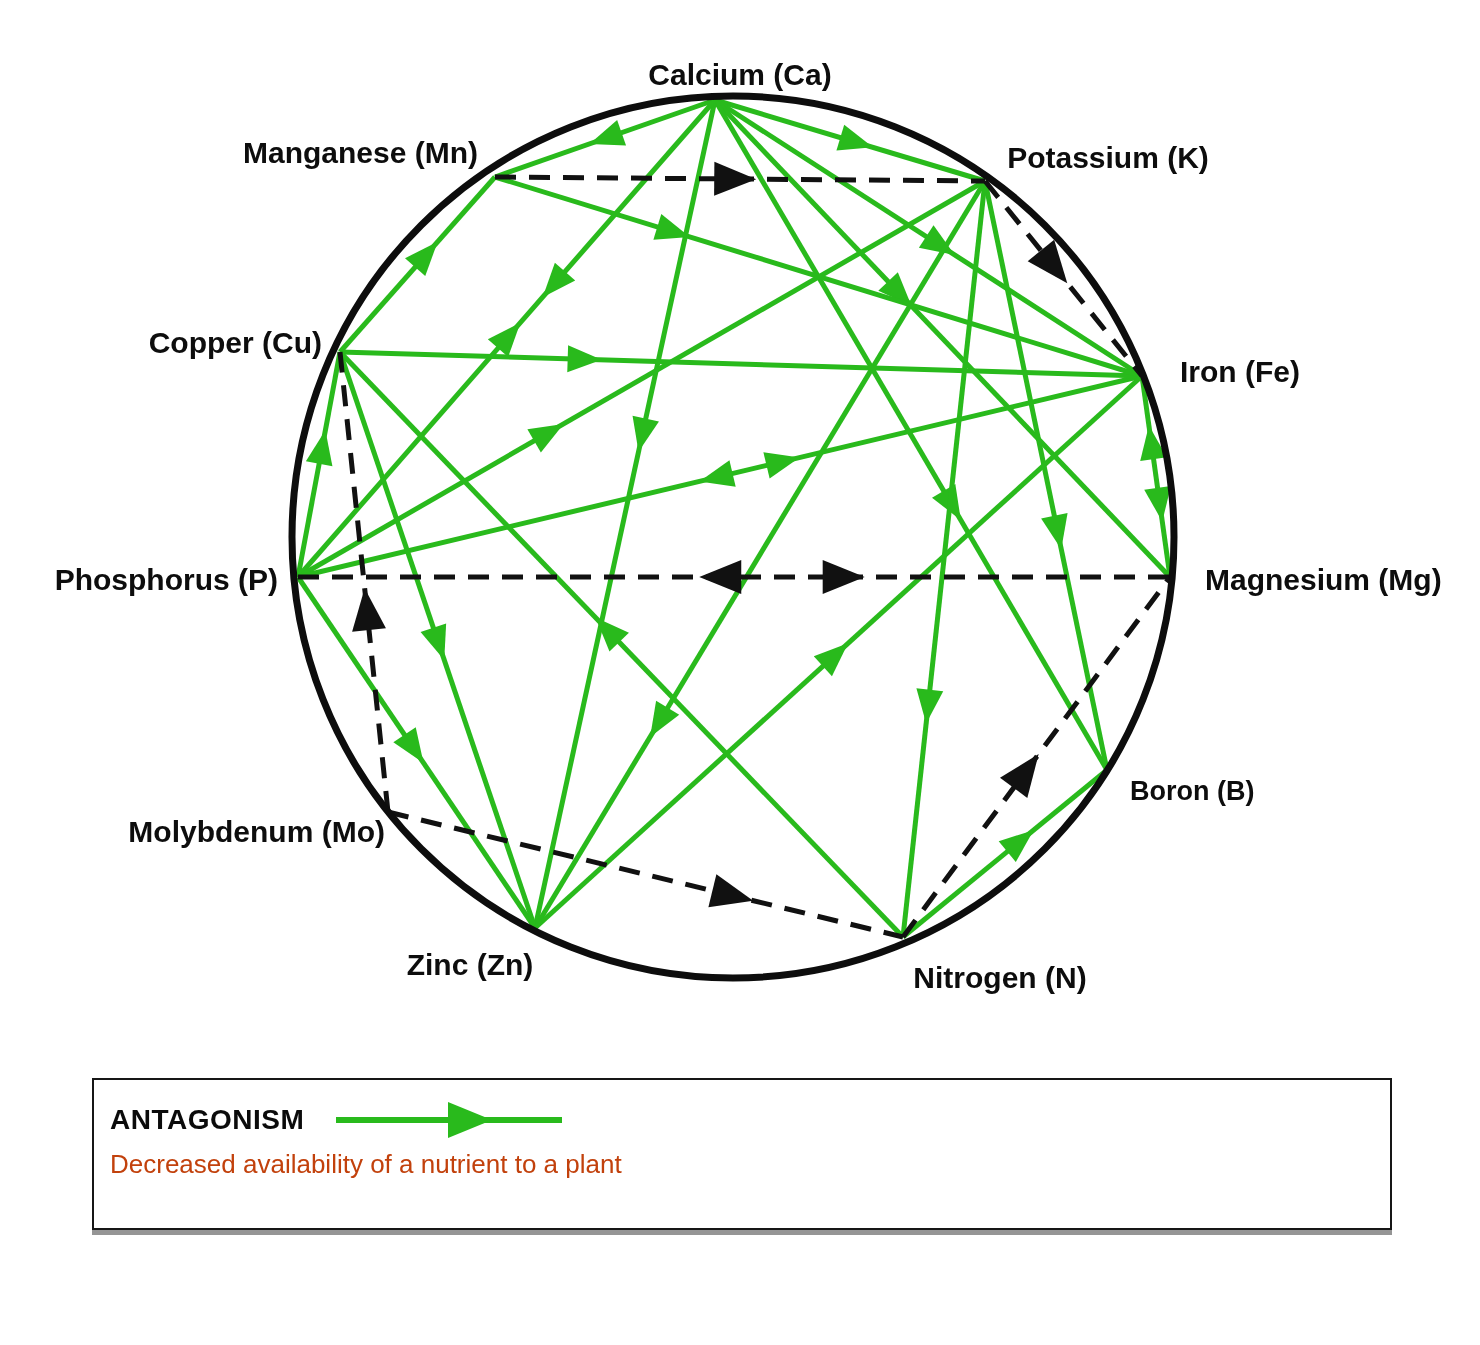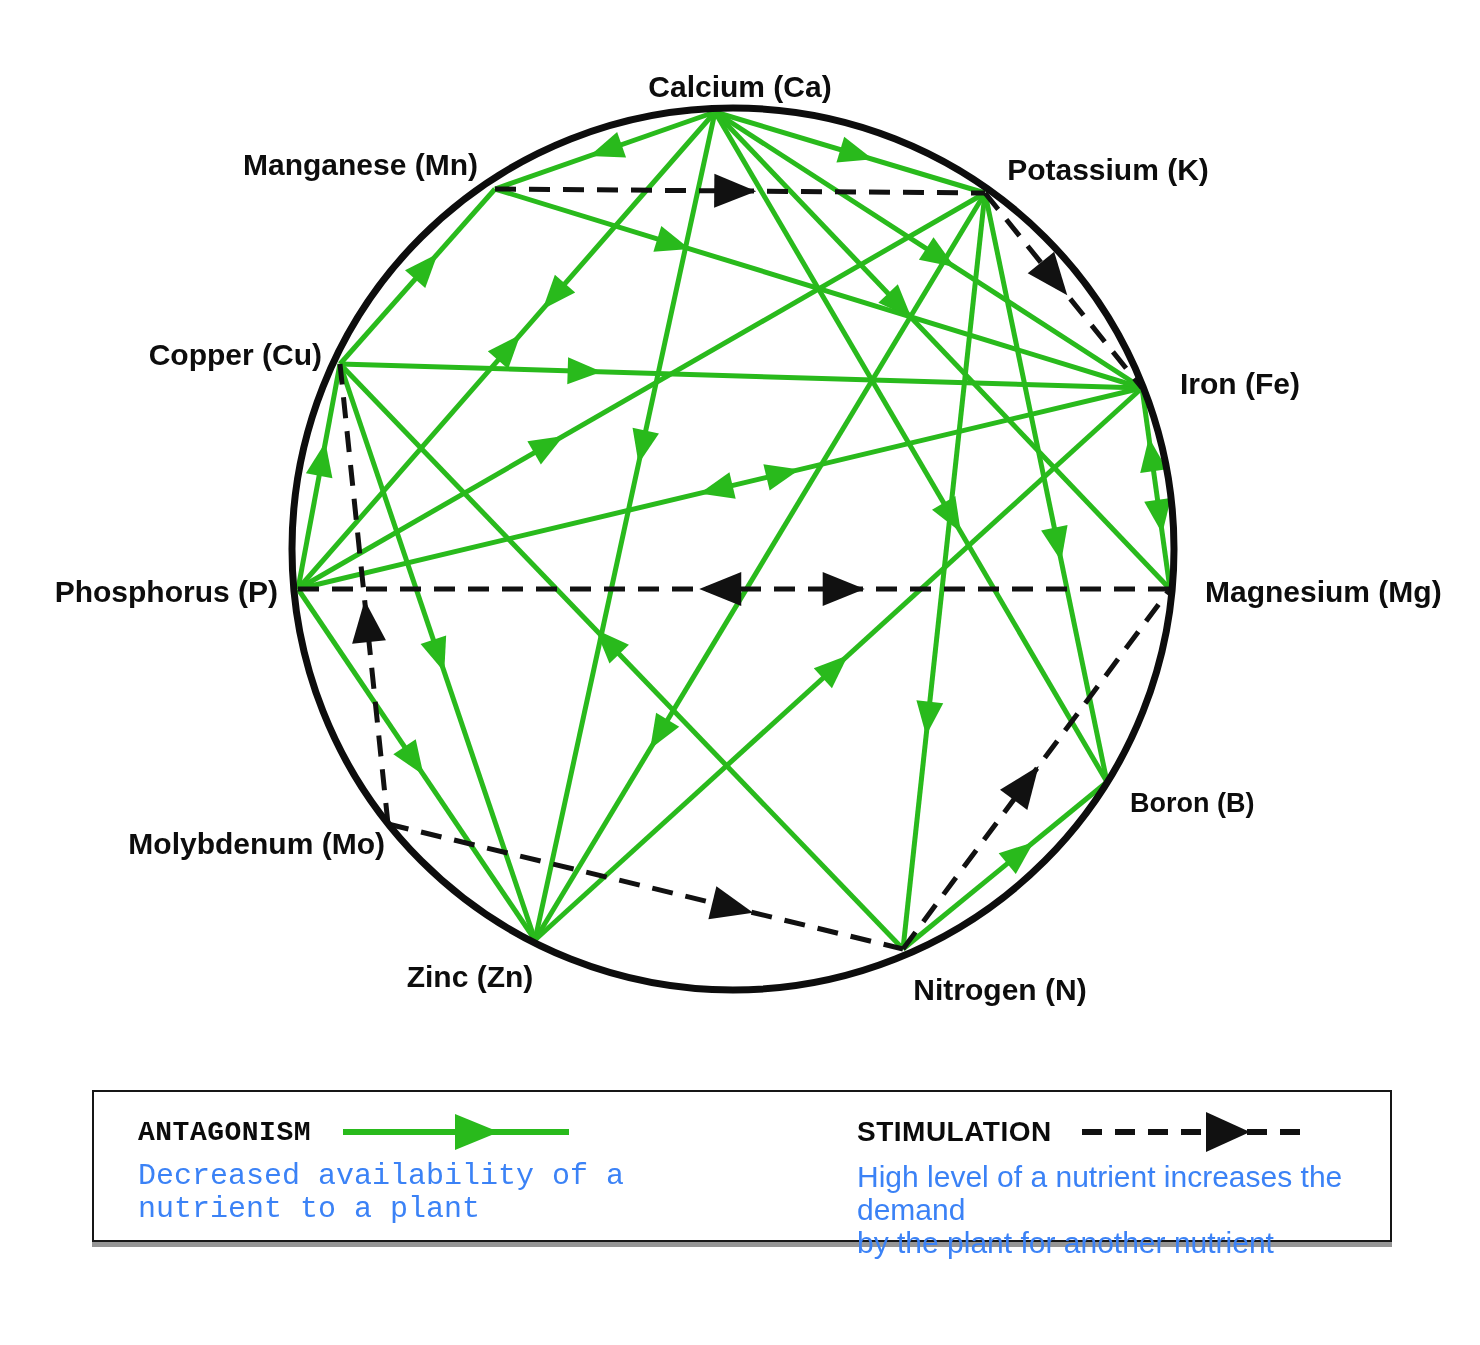--- a/index.html
+++ b/index.html
@@ -1,29 +1,29 @@
 <!DOCTYPE html>
 <html><head>
 <meta charset="utf-8">
 <style>
   html,body{margin:0;padding:0;background:#ffffff;}
   body{font-family:"Liberation Sans",sans-serif;}
-  #stage{position:relative;width:1480px;height:1261px;background:#fff;overflow:hidden;margin-top:12px;}
+  #stage{position:relative;width:1480px;height:1261px;background:#fff;overflow:hidden;}
   #chart-svg{position:absolute;left:0;top:0;}
   .node-label{font-weight:bold;fill:#0d0d0d;}
   
   #legend{position:absolute;left:92px;top:1078px;width:1296px;height:148px;
           background:#fff;border:2px solid #161616;box-shadow:0 5px 0 rgba(130,130,130,.85);}
   .leg-col{position:absolute;top:18px;}
-  #leg-antagonism{left:44px;width:640px;font-family:Liberation Mono, monospace;}
+  #leg-antagonism{left:16px;width:640px;}
   #leg-stimulation{left:763px;width:520px;}
   .leg-titlerow{display:flex;align-items:center;height:44px;}
   .leg-title{font-size:28px;font-weight:bold;color:#0b0b0b;letter-spacing:.5px;}
   .leg-arrow{margin-left:26px;}
-  .leg-desc{font-size:30px;color:#3b82f6;line-height:33px;margin-top:6px;}
+  .leg-desc{font-size:26px;color:#c2410c;line-height:33px;margin-top:6px;}
 </style>
 </head>
 <body>
 
 <div id="stage">
   <svg id="chart-svg" width="1480" height="1345" viewBox="0 0 1480 1345" xmlns="http://www.w3.org/2000/svg">
     <g id="g-edges">
         <line x1="715" y1="100" x2="495" y2="177" stroke="#29BA1C" stroke-width="5"></line>
         <polygon points="589.5034658478044,143.9237869532685 617.1349192304194,119.94978470157164 626.0543806980784,145.4339603234541" fill="#29BA1C"></polygon>
         <line x1="715" y1="100" x2="985" y2="181" stroke="#29BA1C" stroke-width="5"></line>
@@ -107,25 +107,14 @@
     <div class="leg-col" id="leg-antagonism">
       <div class="leg-titlerow">
         <span class="leg-title">ANTAGONISM</span>
         <svg class="leg-arrow" width="240" height="44" viewBox="0 0 240 44">
           <line x1="6" y1="22" x2="232" y2="22" stroke="#29BA1C" stroke-width="6"></line>
           <polygon points="118,4 162,22 118,40" fill="#29BA1C"></polygon>
         </svg>
       </div>
       <div class="leg-desc">Decreased availability of a nutrient to a plant</div>
     </div>
-    <div class="leg-col" id="leg-stimulation">
-      <div class="leg-titlerow">
-        <span class="leg-title">STIMULATION</span>
-        <svg class="leg-arrow" width="230" height="44" viewBox="0 0 230 44">
-          <line x1="4" y1="22" x2="226" y2="22" stroke="#111111" stroke-width="6" stroke-dasharray="20 13"></line>
-          <polygon points="128,2 172,22 128,42" fill="#111111"></polygon>
-        </svg>
-      </div>
-      <div class="leg-desc">High level of a nutrient increases the demand</div>
-      <div class="leg-desc" style="margin-top:0;">by the plant for another nutrient</div>
-    </div>
   </div>
 </div>
 
 </body></html>

